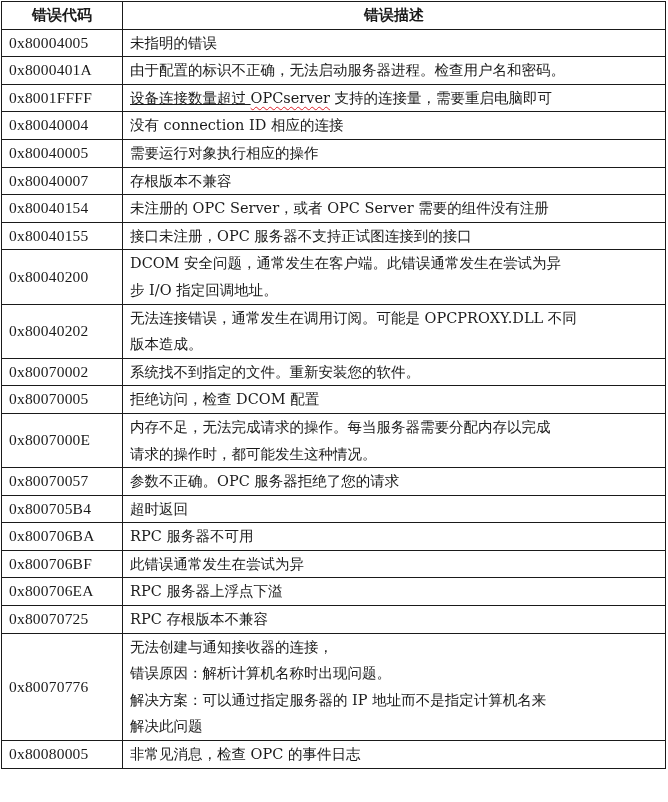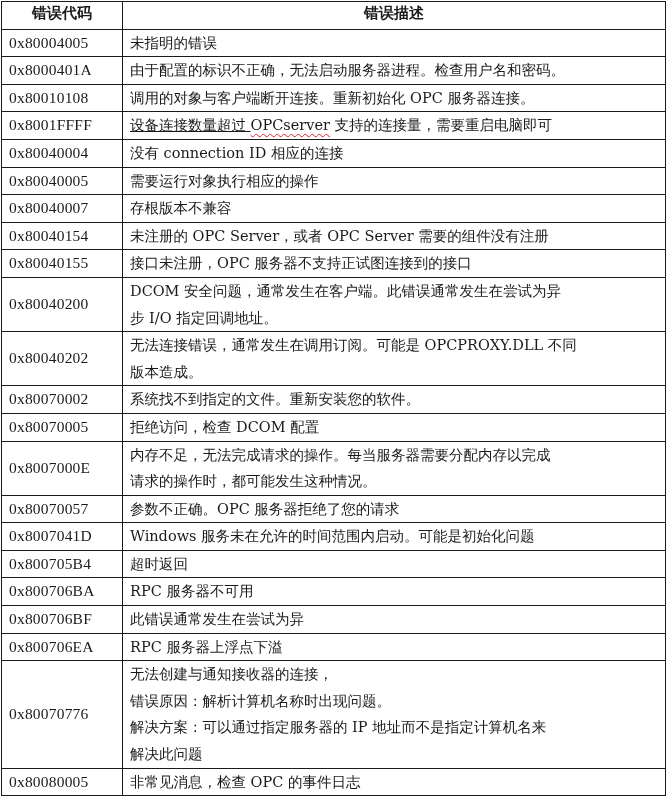--- a/index.html
+++ b/index.html
@@ -29,21 +29,21 @@
       border: 1px solid #1a1a1a;
       padding: 0 0 0 7px;
       vertical-align: middle;
       font-size: 14.5px;
       line-height: 26.6px;
       white-space: nowrap;
       overflow: hidden;
     }
     table.err-table th {
       height: 25px;
-      font-family: Liberation Mono, monospace;
+      font-family: Liberation Serif, serif;
       font-weight: bold;
       font-size: 15px;
       text-align: center;
       padding: 0;
     }
     table.err-table td.code {
       font-family: "Liberation Serif", "DejaVu Serif", serif;
       font-size: 15.5px;
       letter-spacing: 0.2px;
       margin-left: 32px;
@@ -84,26 +84,20 @@
           <span class="line">未指明的错误</span>
         </td>
       </tr>
       <tr>
         <td class="code">0x8000401A</td>
         <td class="desc">
           <span class="line">由于配置的标识不正确，无法启动服务器进程。检查用户名和密码。</span>
         </td>
       </tr>
       <tr>
-        <td class="code">0x80010108</td>
-        <td class="desc">
-          <span class="line">调用的对象与客户端断开连接。重新初始化 OPC 服务器连接。</span>
-        </td>
-      </tr>
-      <tr>
         <td class="code">0x8001FFFF</td>
         <td class="desc"><span style="white-space: pre; text-decoration: underline;">设备连接数量超过 </span><span class="spell">OPCserver</span><span style="white-space: pre;"> 支持的连接量，需要重启电脑即可</span></td>
       </tr>
       <tr>
         <td class="code">0x80040004</td>
         <td class="desc">
           <span class="line">没有 connection ID 相应的连接</span>
         </td>
       </tr>
       <tr>
@@ -163,26 +157,20 @@
           <span class="line">请求的操作时，都可能发生这种情况。</span>
         </td>
       </tr>
       <tr>
         <td class="code">0x80070057</td>
         <td class="desc">
           <span class="line">参数不正确。OPC 服务器拒绝了您的请求</span>
         </td>
       </tr>
       <tr>
-        <td class="code">0x8007041D</td>
-        <td class="desc">
-          <span class="line">Windows 服务未在允许的时间范围内启动。可能是初始化问题</span>
-        </td>
-      </tr>
-      <tr>
         <td class="code">0x800705B4</td>
         <td class="desc">
           <span class="line">超时返回</span>
         </td>
       </tr>
       <tr>
         <td class="code">0x800706BA</td>
         <td class="desc">
           <span class="line">RPC 服务器不可用</span>
         </td>
@@ -190,20 +178,26 @@
       <tr>
         <td class="code">0x800706BF</td>
         <td class="desc">
           <span class="line">此错误通常发生在尝试为异</span>
         </td>
       </tr>
       <tr>
         <td class="code">0x800706EA</td>
         <td class="desc">
           <span class="line">RPC 服务器上浮点下溢</span>
+        </td>
+      </tr>
+      <tr>
+        <td class="code">0x80070725</td>
+        <td class="desc">
+          <span class="line">RPC 存根版本不兼容</span>
         </td>
       </tr>
       <tr>
         <td class="code">0x80070776</td>
         <td class="desc multi">
           <span class="line">无法创建与通知接收器的连接，</span>
           <span class="line">错误原因：解析计算机名称时出现问题。</span>
           <span class="line">解决方案：可以通过指定服务器的 IP 地址而不是指定计算机名来</span>
           <span class="line">解决此问题</span>
         </td>

